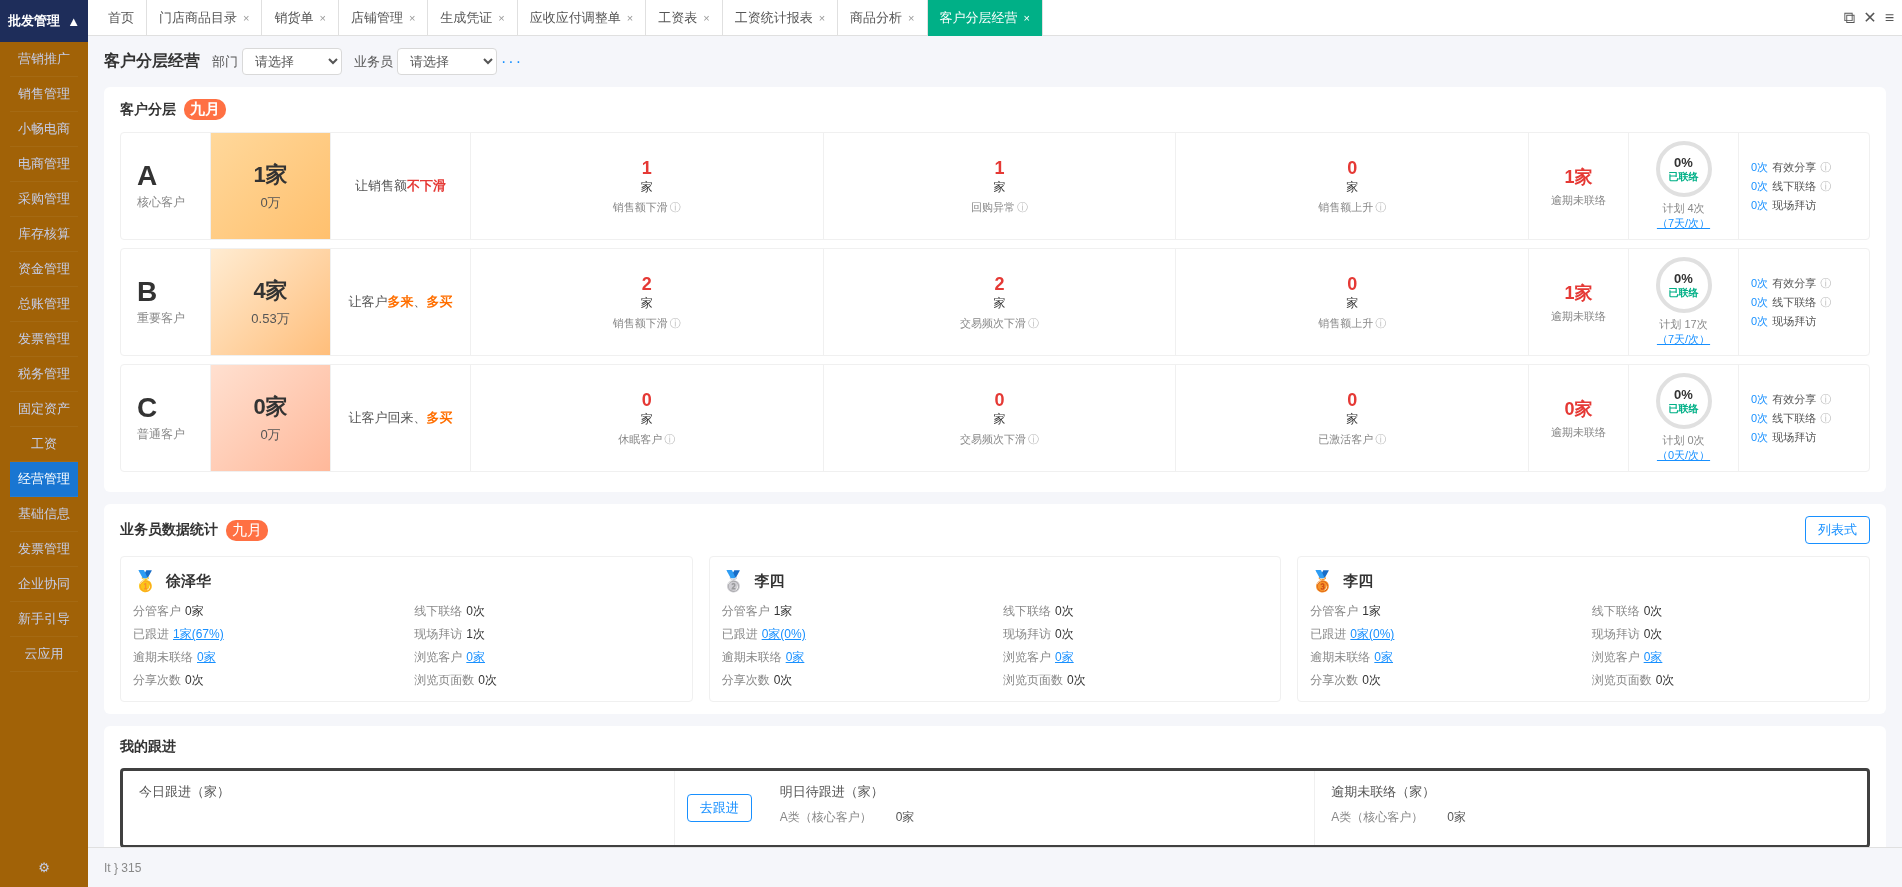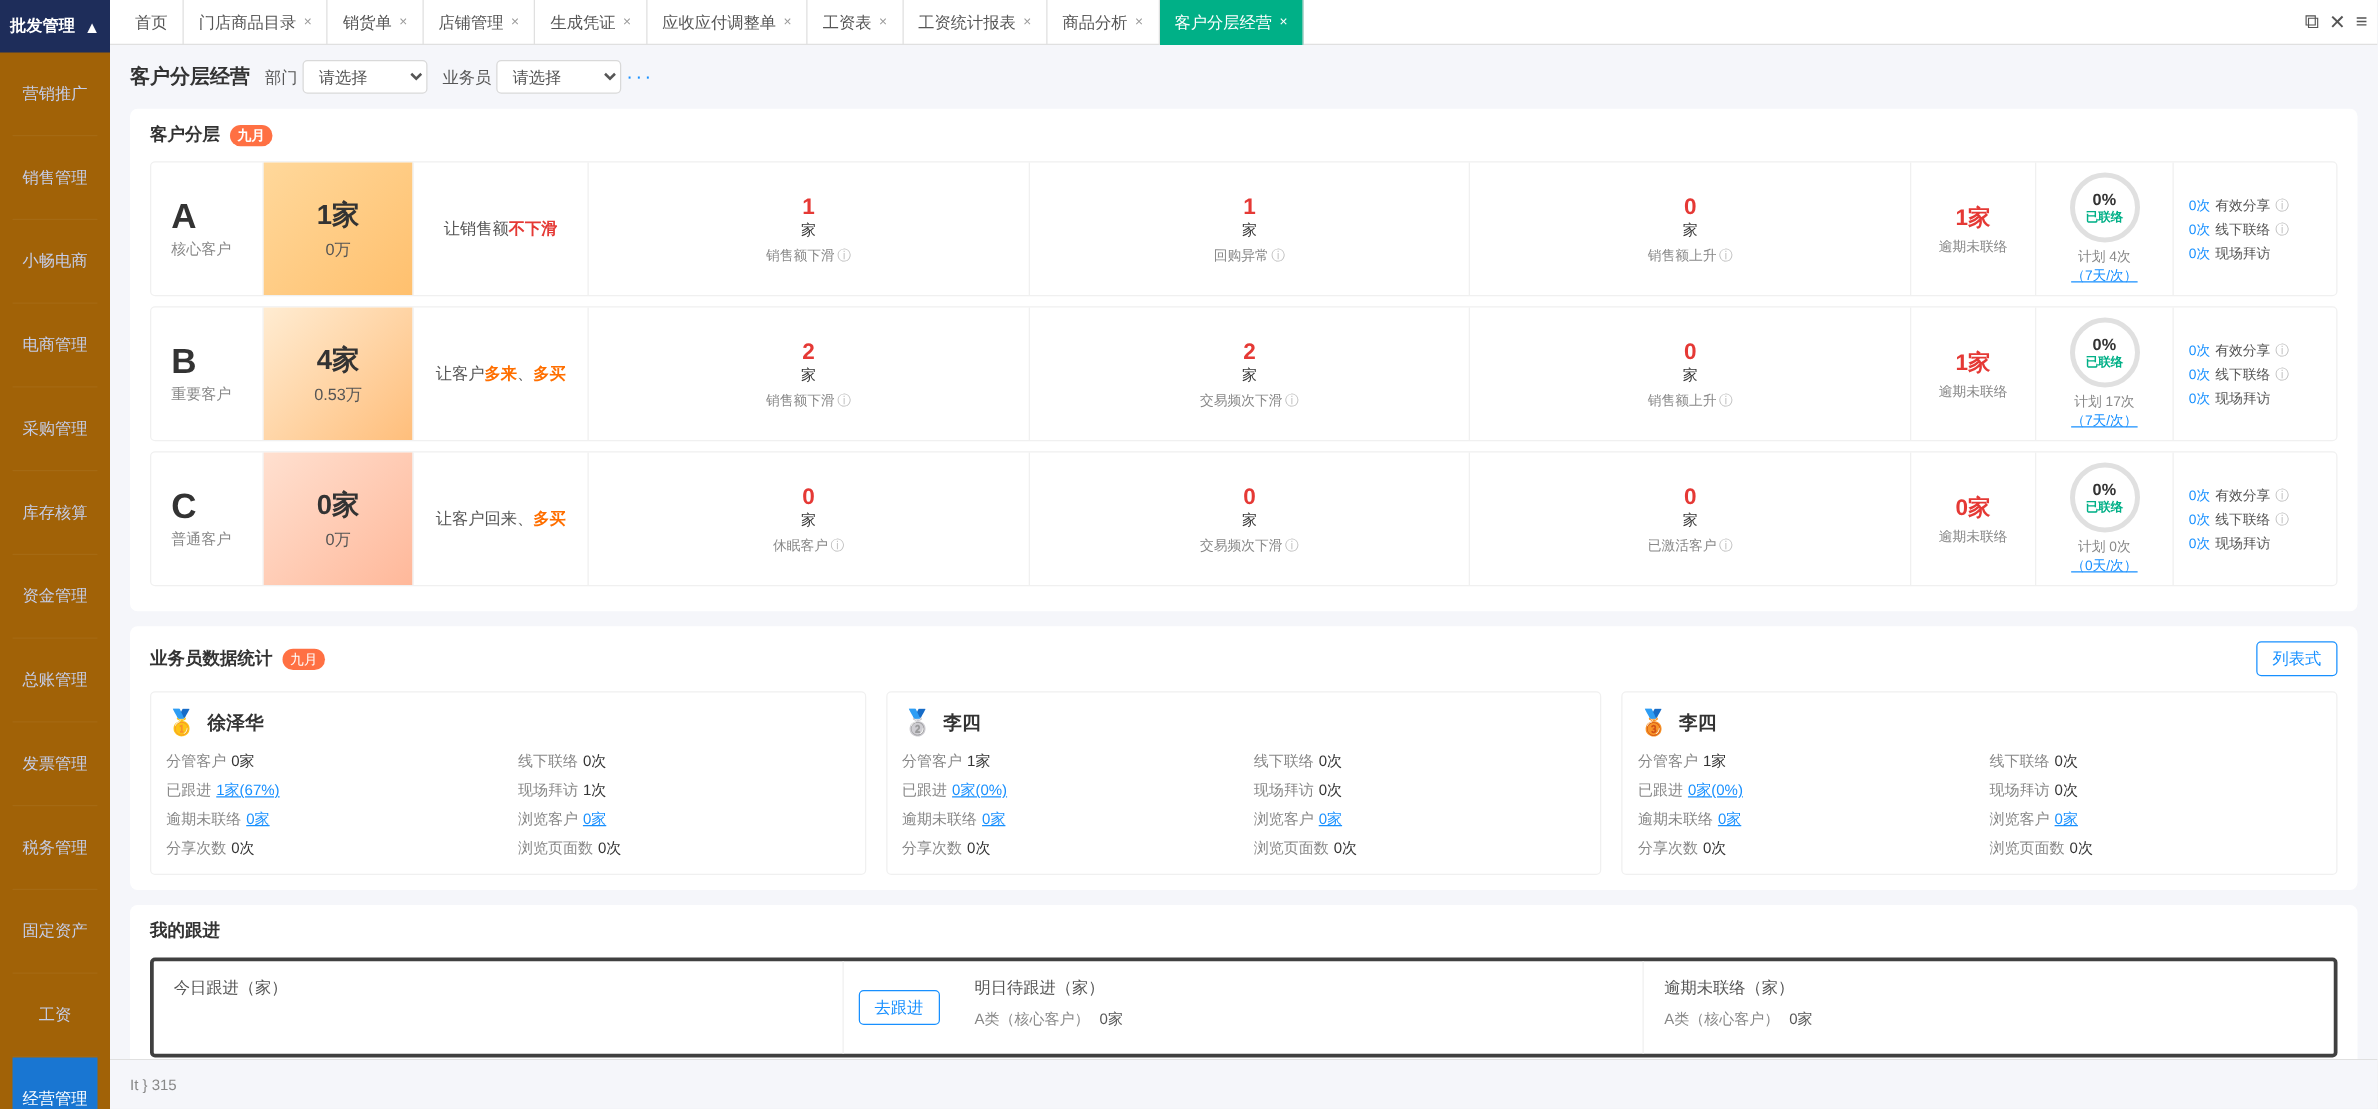--- a/index.html
+++ b/index.html
@@ -25,21 +25,21 @@
       color: #fff;
       font-size: 13px;
       font-weight: bold;
       display: flex;
       align-items: center;
       justify-content: space-between;
       cursor: pointer;
     }
     .sidebar-item {
       width: 100%;
-      padding: 24px 8px;
+      padding: 8px 8px;
       text-align: center;
       color: #c5cde8;
       cursor: pointer;
       font-size: 13px;
       border-bottom: 1px solid rgba(255,255,255,0.05);
     }
     .sidebar-item.active { background: #1976d2; color: #fff; }
     .sidebar-gear {
       margin-top: auto;
       width: 100%;
@@ -148,21 +148,21 @@
       font-weight: bold;
       color: #333;
       margin-bottom: 12px;
       display: flex;
       align-items: center;
       gap: 8px;
     }
     .month-badge {
       background: #ff7043;
       color: #fff;
-      font-size: 11px;
+      font-size: 15px;
       padding: 1px 6px;
       border-radius: 10px;
     }
 
     
     .tier-row {
       display: flex;
       align-items: stretch;
       border: 1px solid #f0f0f0;
       border-radius: 4px;
@@ -390,21 +390,21 @@
       border-radius: 4px;
       cursor: pointer;
       font-size: 13px;
       white-space: nowrap;
       align-self: center;
     }
 
     .bottom-row {
       display: flex;
       align-items: flex-start;
-      gap: 8px;
+      gap: 24px;
       margin-top: 8px;
       font-size: 12px;
       color: #555;
     }
     .bottom-label { color: #888; }
 
     
     .page-footer {
       height: 40px;
       background: #f5f6fa;

